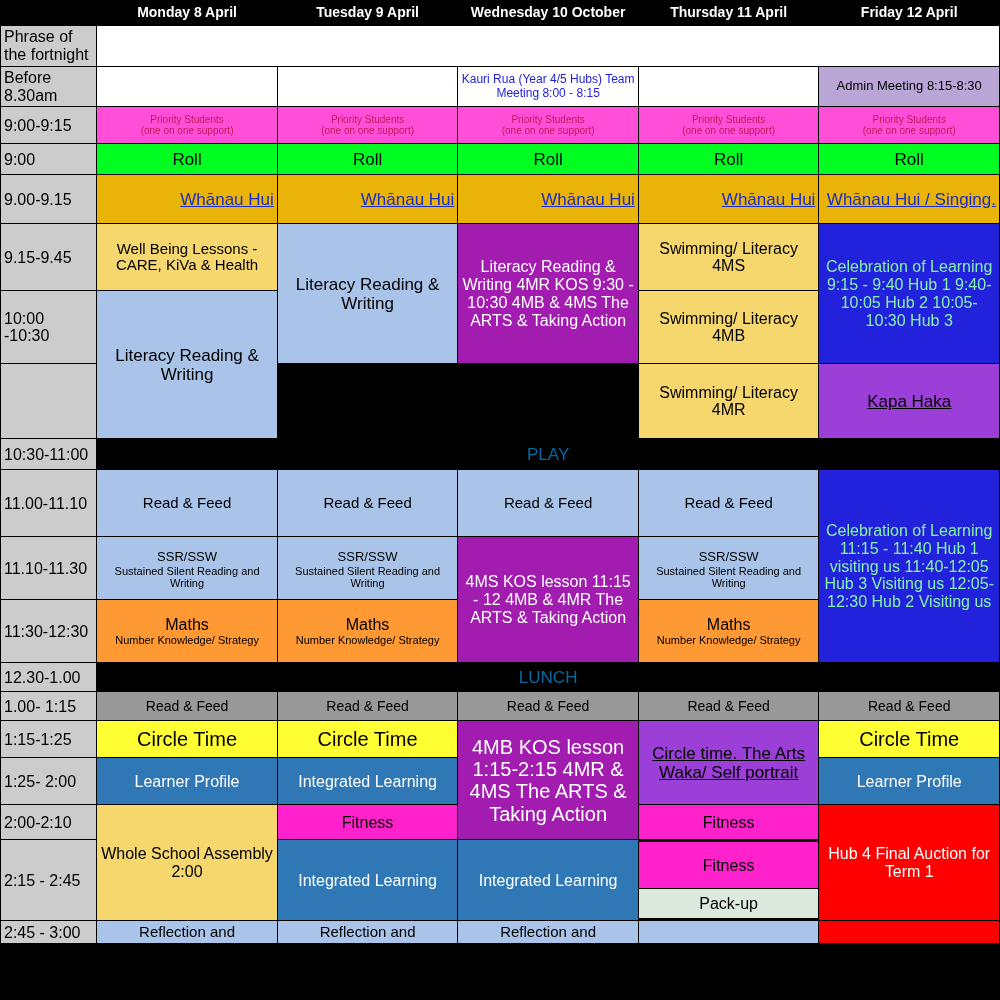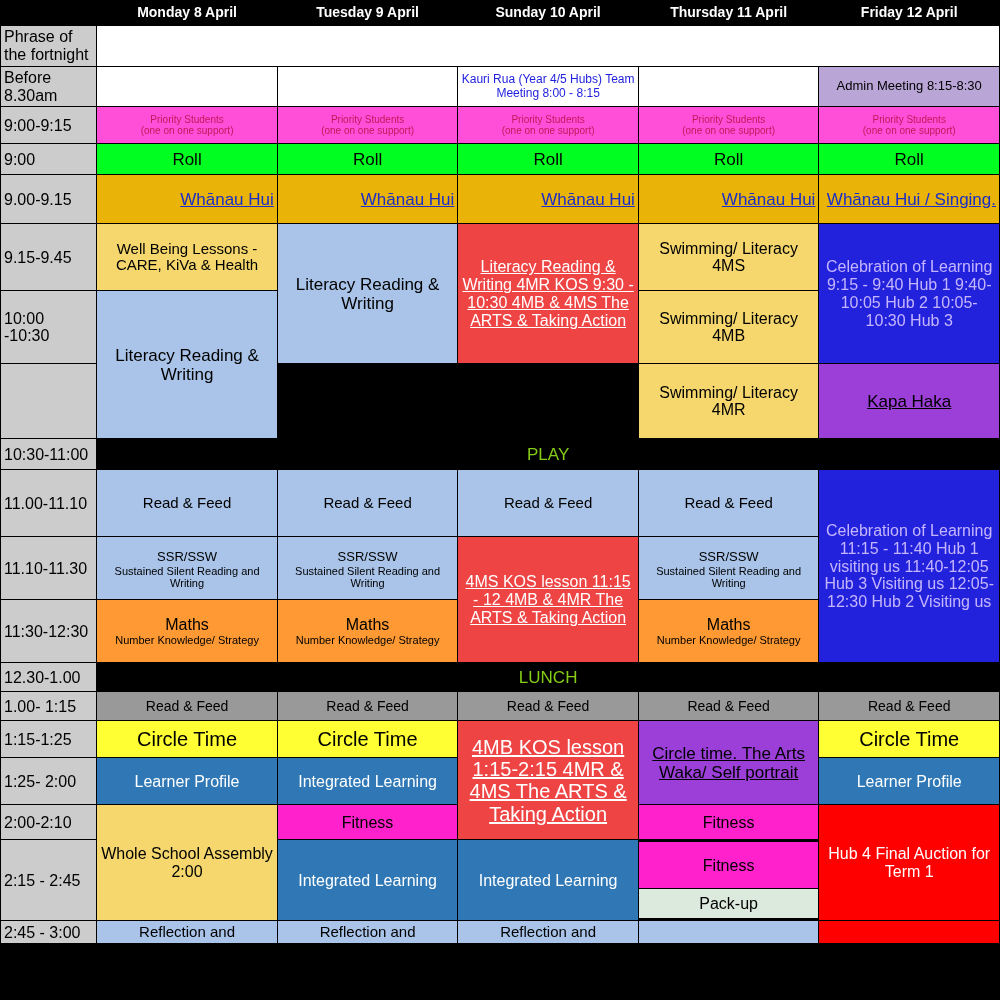--- a/index.html
+++ b/index.html
@@ -26,24 +26,24 @@
   }
   .timecell{
     background:#cccccc;color:#000;font-size:16px;text-align:left;padding-left:3px;font-weight:normal;
   }
   .white{background:#ffffff;color:#000;}
   .pink{background:#ff4fd8;color:#c2185b;font-size:10px;}
   .green{background:#00ff21;color:#000;font-size:17px;}
   .cyan{background:#eab308;color:#1a2ec9;text-decoration:underline;font-size:17px;text-align:right;}
   .gold{background:#f5d76e;color:#000;}
   .blue{background:#a9c4e8;color:#000;font-size:17px;}
-  .red{background:#ef4444;color:#ffffff;font-size:17px;text-decoration:underline;}
-  .royal{background:#2222dd;color:#c4b5fd;font-size:17px;}
+  .red{background:#a21caf;color:#ffffff;font-size:17px;}
+  .royal{background:#2222dd;color:#86efac;font-size:17px;}
   .purple{background:#9b3fd8;color:#000;font-size:17px;text-decoration:underline;}
-  .blacktxt{background:#000;color:#84cc16;font-size:17px;}
+  .blacktxt{background:#000;color:#0369a1;font-size:17px;}
   .lblue{background:#a9c4e8;color:#000;}
   .orange{background:#ff9933;color:#000;}
   .grey{background:#999999;color:#000;font-size:14px;}
   .yellow{background:#ffff33;color:#000;font-size:20px;}
   .magenta{background:#ff22cc;color:#000;font-size:16px;}
   .steel{background:#2f78b5;color:#ffffff;font-size:16px;}
   .brightred{background:#ff0000;color:#ffffff;font-size:16px;}
   .lav{background:#b9a5d6;color:#000;font-size:13px;}
   .mid{font-size:13px;}
   .sub{font-size:11px;display:block;}
@@ -62,21 +62,21 @@
         <col class="daycol">
         <col class="daycol">
         <col class="daycol">
     </colgroup>
     <tbody>
 
       <tr>
         <td class="dayhead"></td>
         <td class="dayhead">Monday 8 April</td>
         <td class="dayhead">Tuesday 9 April</td>
-        <td class="dayhead">Sunday 10 April</td>
+        <td class="dayhead">Wednesday 10 October</td>
         <td class="dayhead">Thursday 11 April</td>
         <td class="dayhead">Friday 12 April</td>
       </tr>
 
       <tr>
         <td class="timecell" style="height:36px">Phrase of the fortnight</td>
         <td class="white" colspan="5"></td>
       </tr>
 
       <tr>

